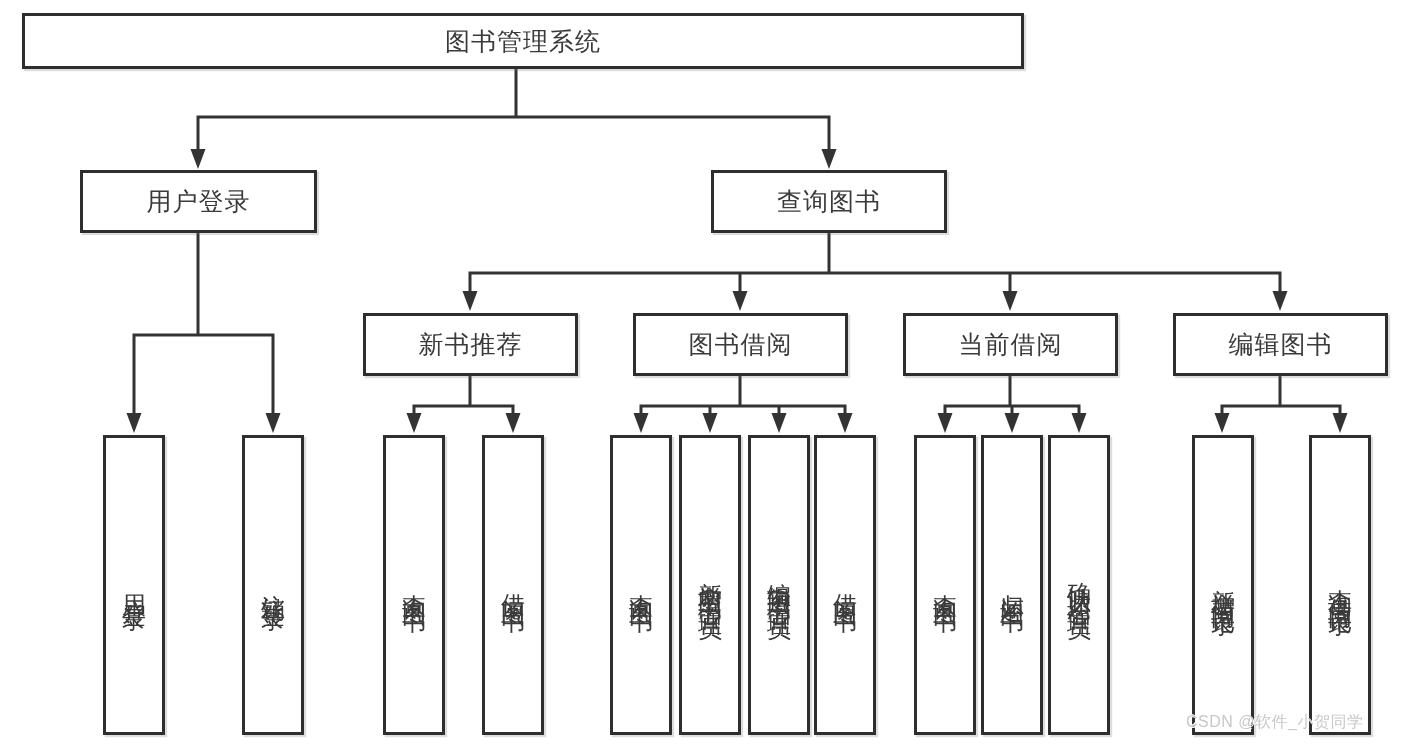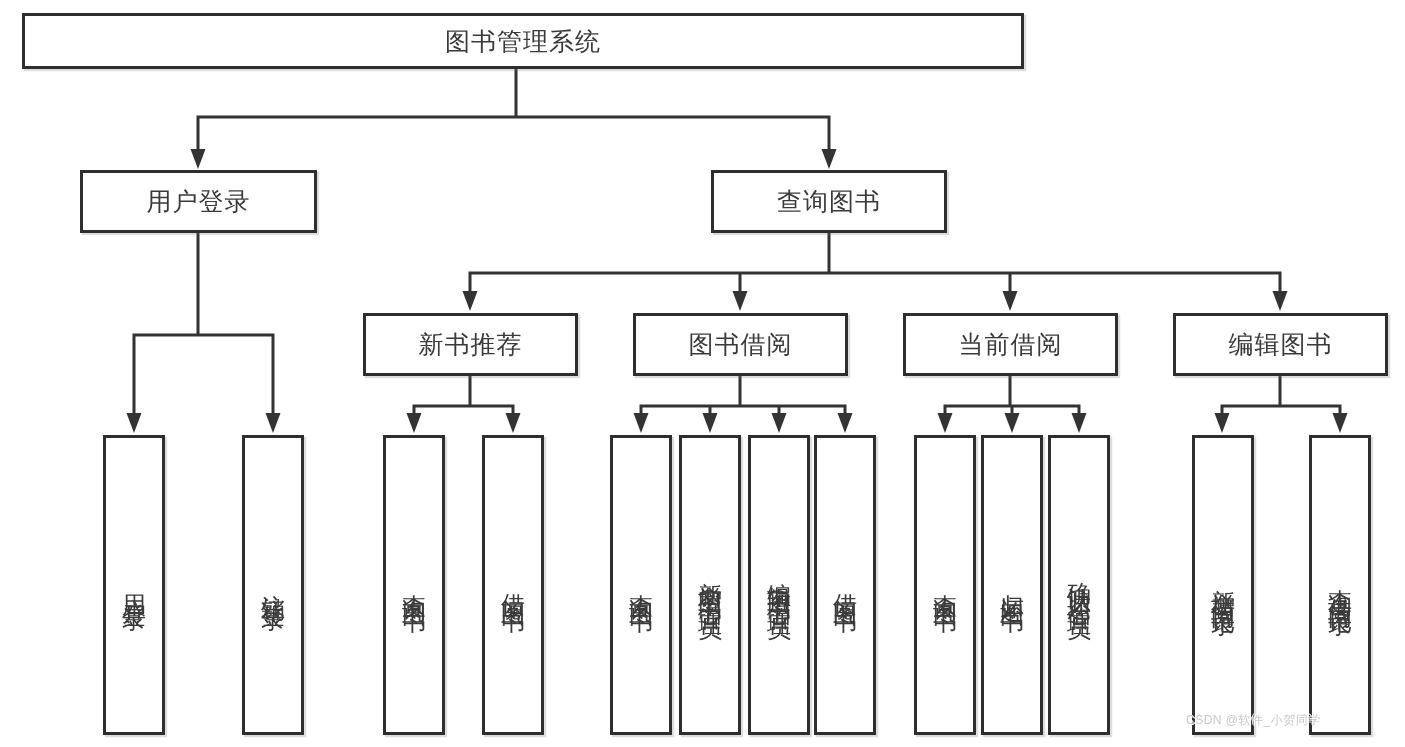--- a/index.html
+++ b/index.html
@@ -44,21 +44,21 @@
     writing-mode: vertical-rl;
     text-orientation: mixed;
     letter-spacing: 5px;
     line-height: 1;
   }
   #watermark {
     position: absolute;
     left: 1186px;
     top: 712px;
     z-index: 3;
-    font-size: 12px;
+    font-size: 16px;
     letter-spacing: 0.5px;
     color: var(--watermark, #c8c8c8);
     text-shadow: 1px 1px 0 #ffffff, -1px -1px 0 #ffffff;
     white-space: nowrap;
   }
 </style>
 </head>
 <body>
 
 <div id="canvas">

